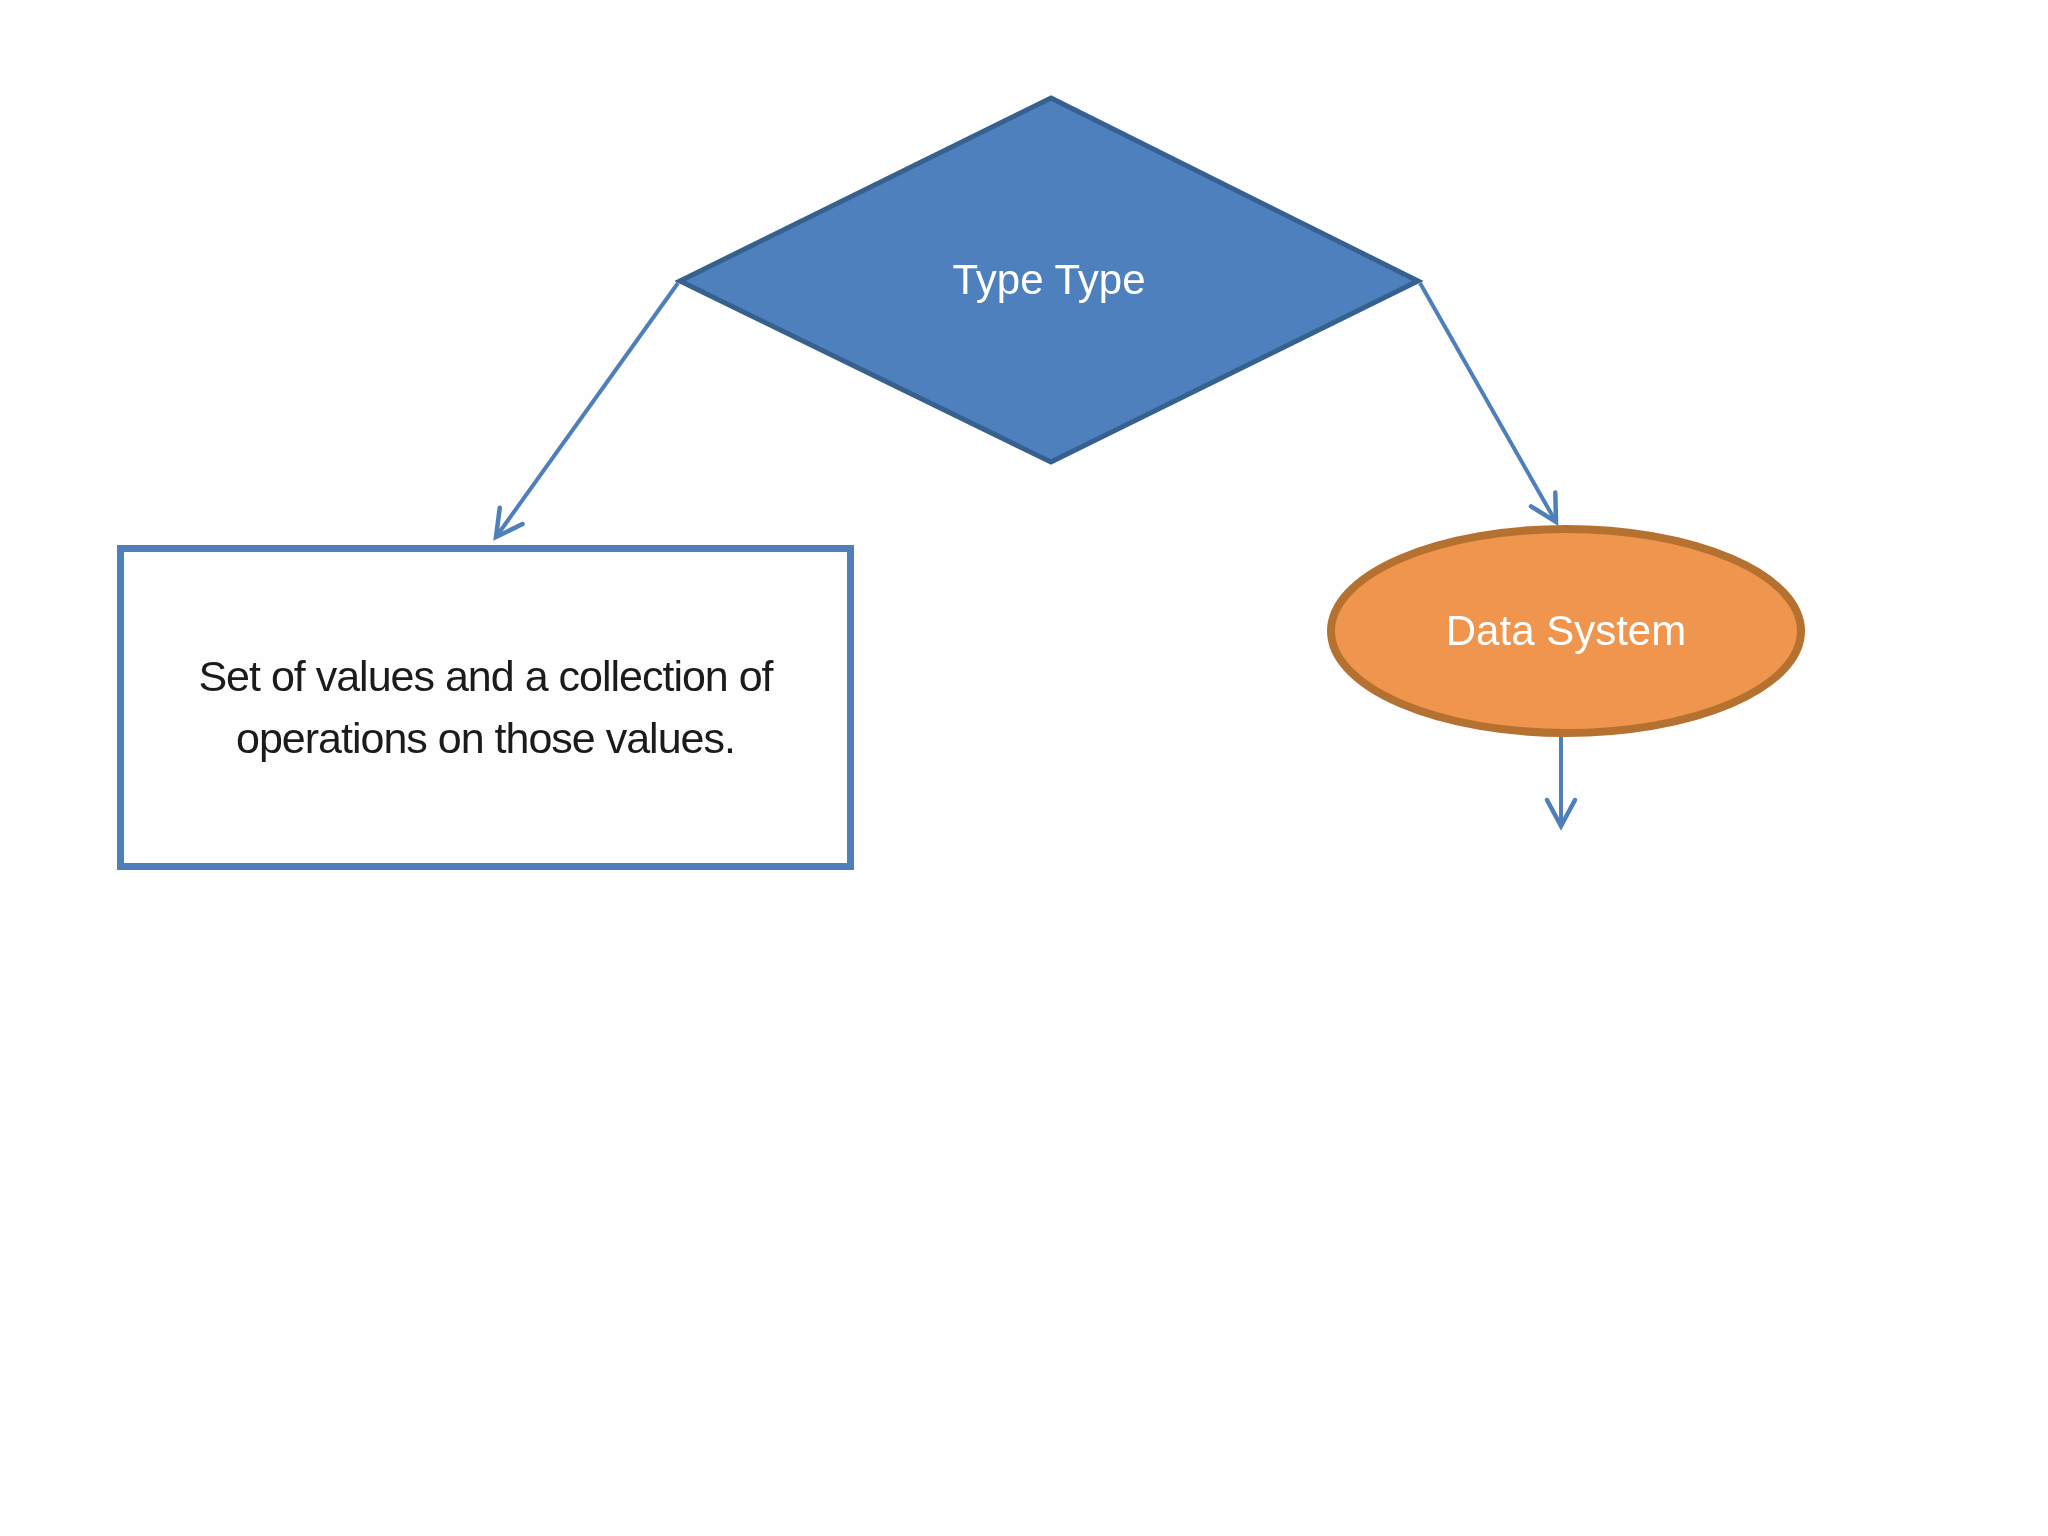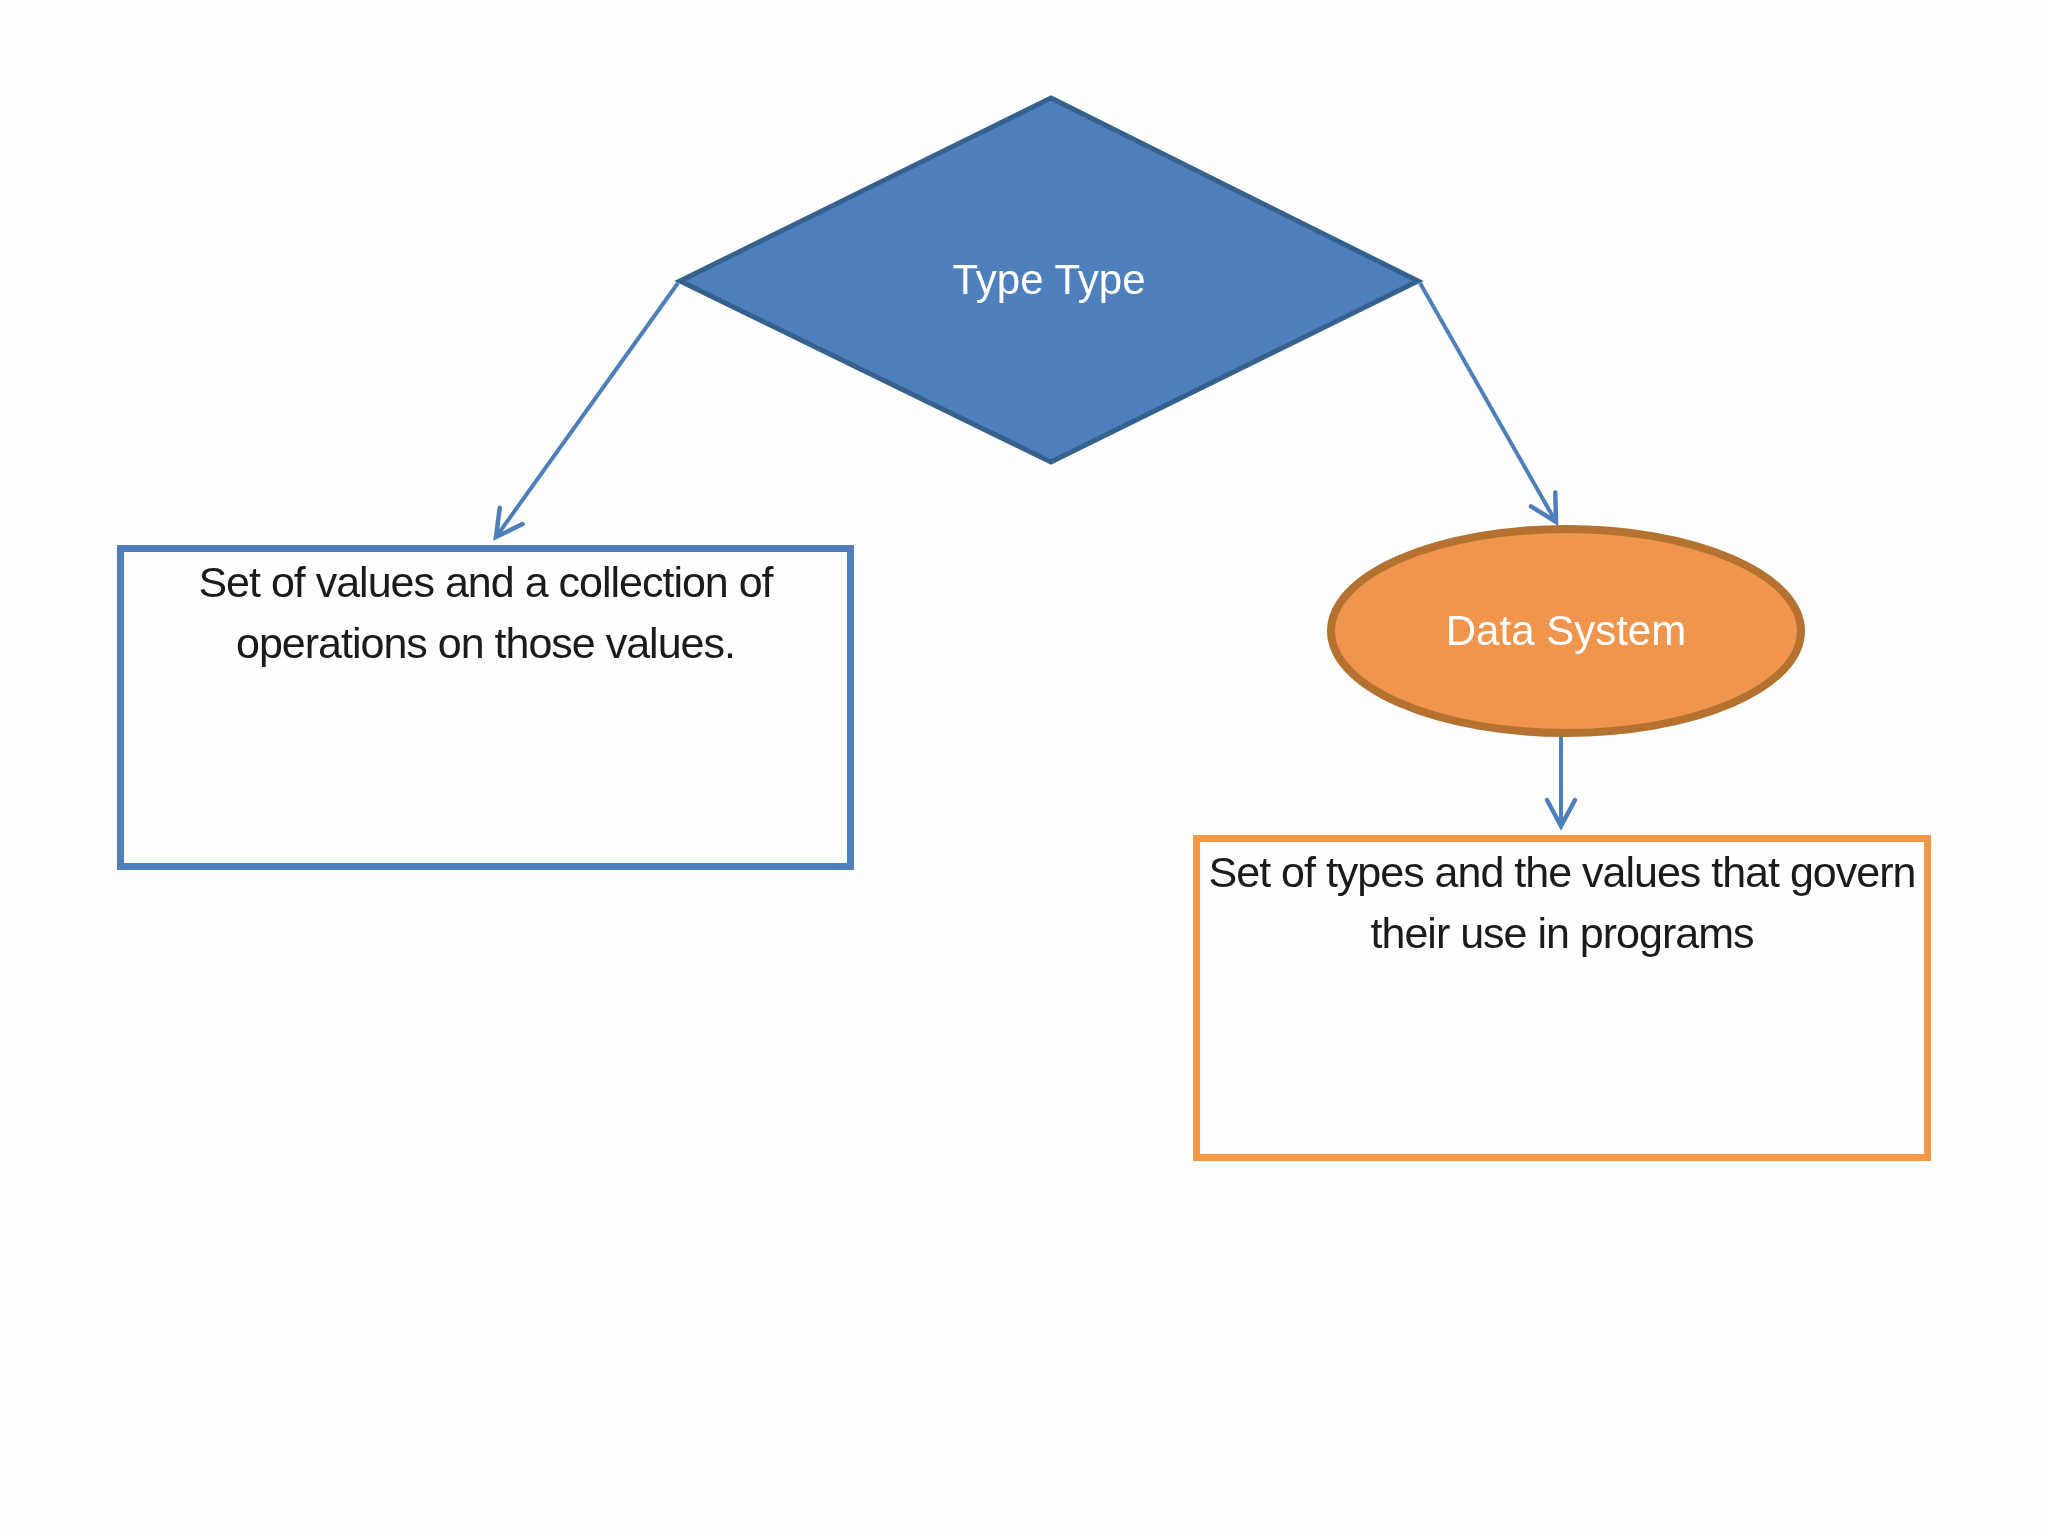--- a/index.html
+++ b/index.html
@@ -33,20 +33,21 @@
   .ellipse-shape {
     fill: #f0954d;
     stroke: #b5712f;
     stroke-width: 8;
   }
   .def-box {
     position: absolute;
     box-sizing: border-box;
     background: #fefefe;
     display: flex;
+    align-items: center;
     justify-content: center;
   }
   .def-box.blue-border {
     left: 117px;
     top: 545px;
     width: 737px;
     height: 325px;
     border: 7px solid #4e7fba;
   }
   .def-box.orange-border {
@@ -106,21 +107,18 @@
 
     <polygon class="diamond-shape" points="1051,98 1418,281 1051,462 680,281"></polygon>
 
     <ellipse class="ellipse-shape" cx="1566" cy="631" rx="235" ry="102"></ellipse>
   </svg>
 
   <div class="def-box blue-border">
     <div class="box-text">Set of values and a collection of operations on those values.</div>
   </div>
 
-  <div class="def-box orange-border">
-    <div class="box-text">Set of types and the values that govern their use in programs</div>
-  </div>
 
   <div class="shape-label diamond-label">Type Type</div>
 
   <div class="shape-label ellipse-label">Data System</div>
 
 </div>
 
 </body></html>

